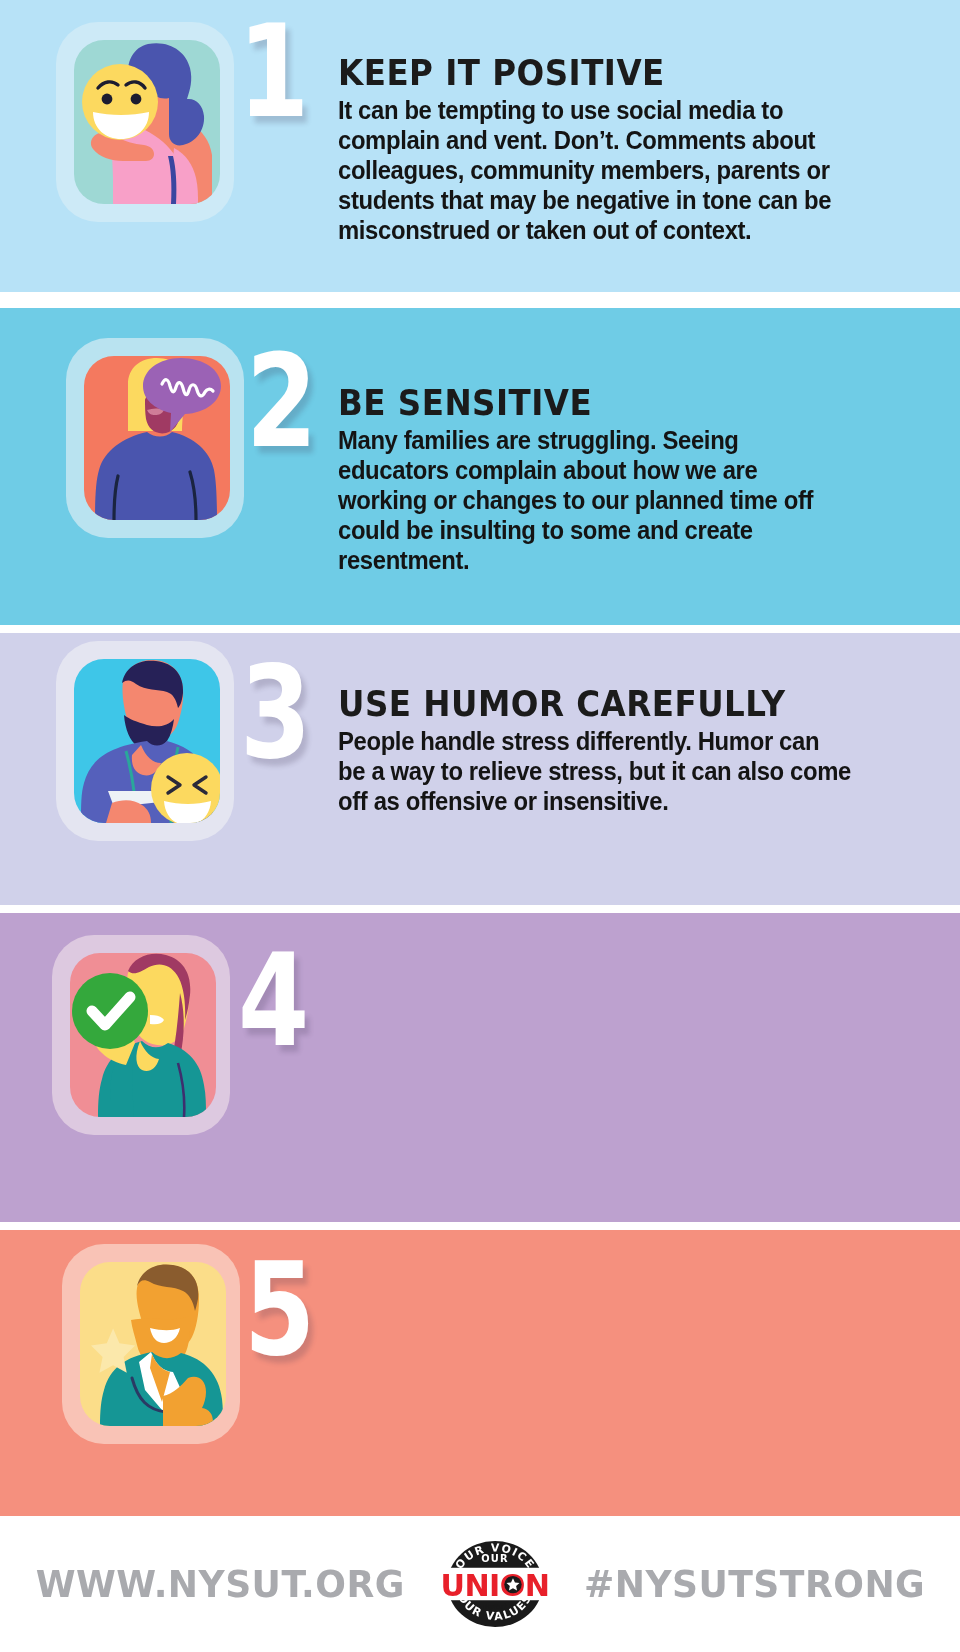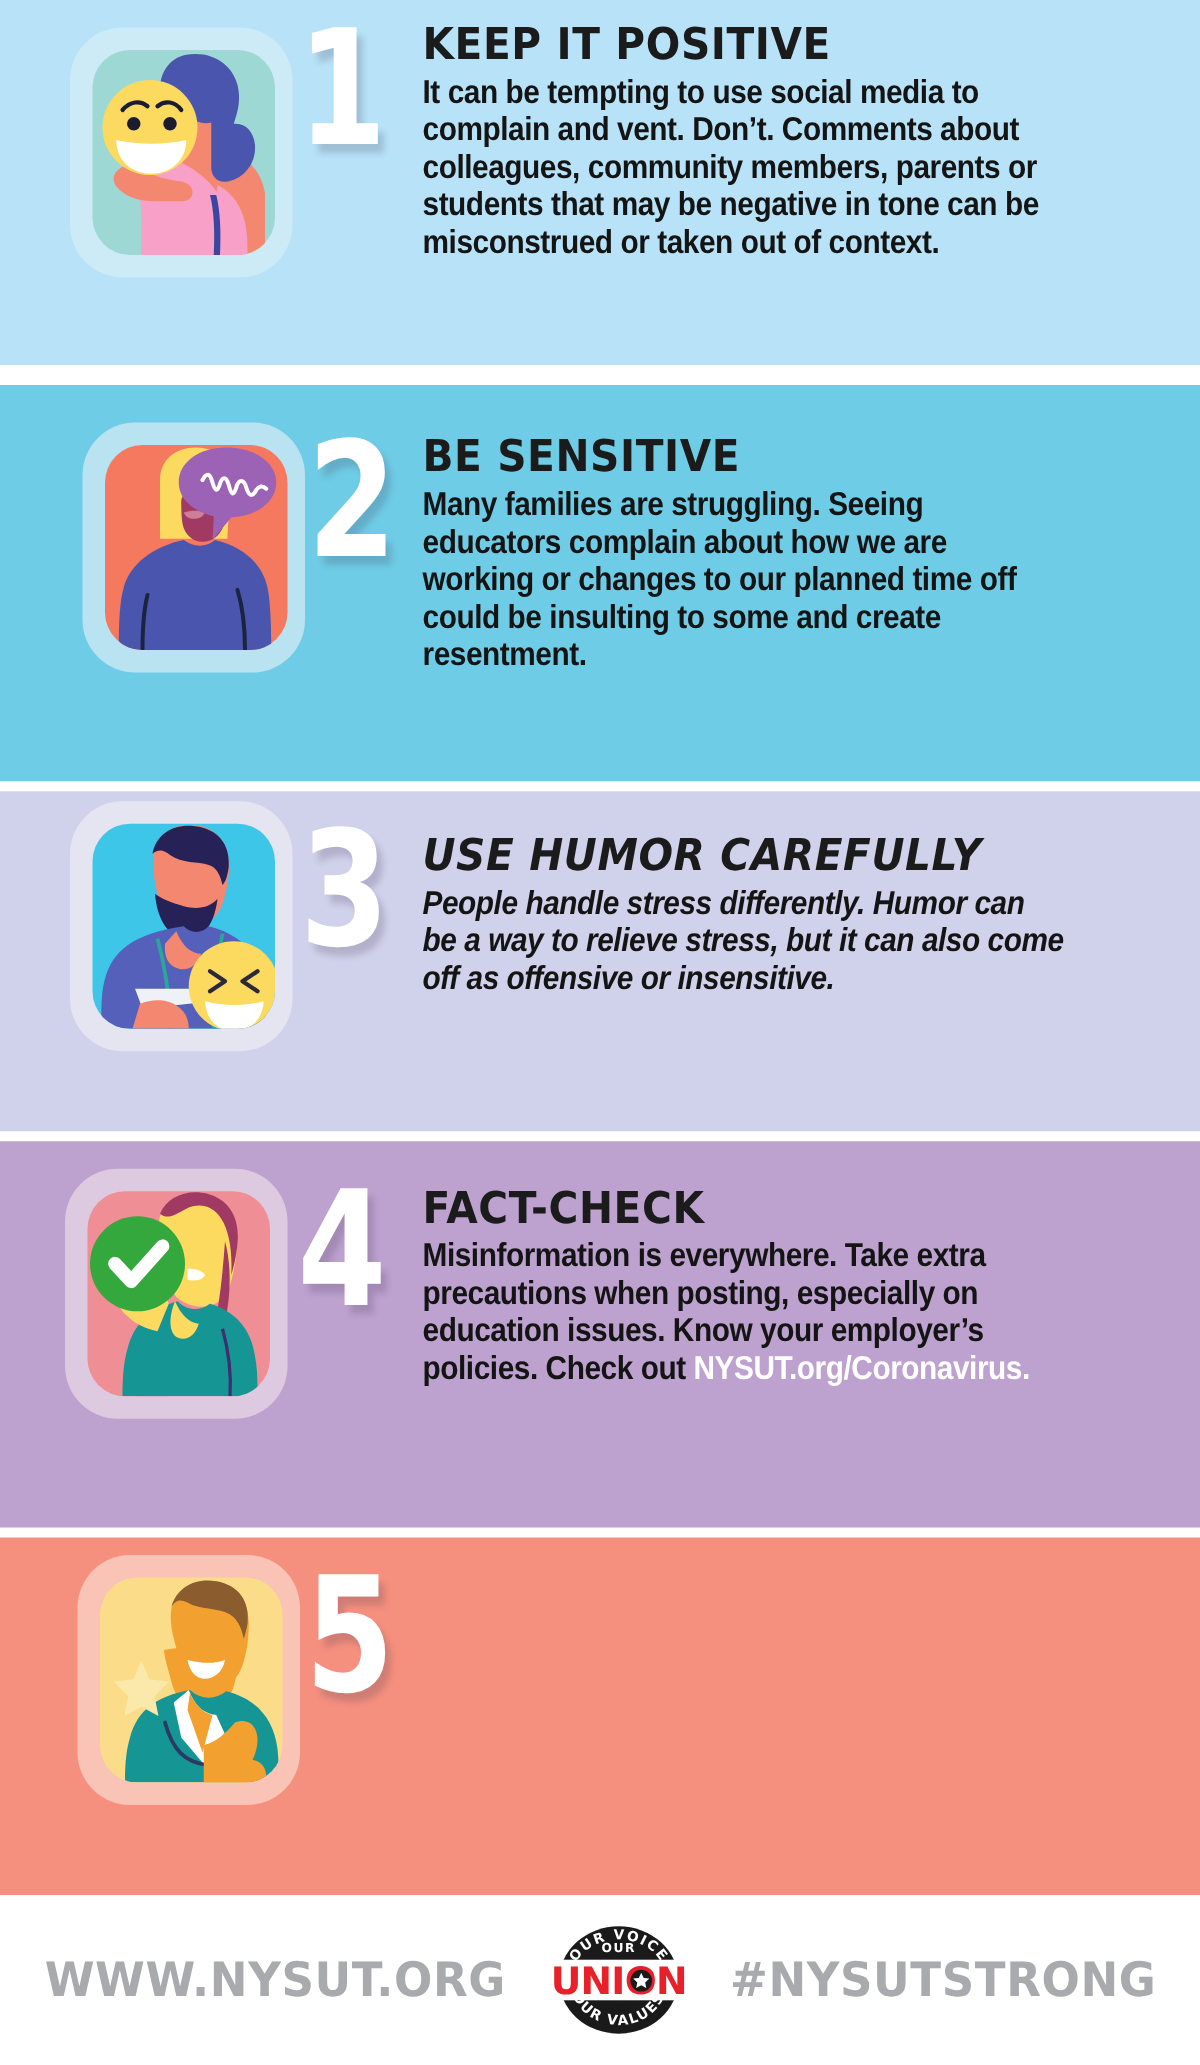--- a/index.html
+++ b/index.html
@@ -30,21 +30,21 @@
     line-height:1;
     color:#ffffff;
     letter-spacing:-3px;
     text-shadow:6px 7px 6px rgba(60,50,80,.20);
     -webkit-text-stroke:0px;
     transform:scaleX(.80);
     transform-origin:left top;
   }
 
   
-  .txt{position:absolute;left:338px;width:570px;}
+  .txt{position:absolute;left:338px;width:570px;margin-top:37px;}
   .hl{
     font-family:"DejaVu Sans", sans-serif;
     font-weight:bold;
     color:#1b1b1b;
     font-size:35px;
     line-height:0.96;
     letter-spacing:0.5px;
     transform:scaleX(.93);
     transform-origin:left center;
     margin:0 0 4px 0;
@@ -152,21 +152,21 @@
             <path d="M34 132 l62 0 l0 10 l-56 6 z" fill="#eef2f6"></path>
             <path d="M38 144 c10 -4 22 -4 30 2 c6 4 9 10 9 18 l-45 0 z" fill="#f4876f"></path>
             <circle cx="113" cy="130" r="36" fill="#fcd95f"></circle>
             <path d="M94 118 l12 8 l-12 8" stroke="#2a2a3a" stroke-width="3.4" fill="none" stroke-linecap="round" stroke-linejoin="round"></path>
             <path d="M132 118 l-12 8 l12 8" stroke="#2a2a3a" stroke-width="3.4" fill="none" stroke-linecap="round" stroke-linejoin="round"></path>
             <path d="M90 142 c16 4 32 4 47 0 c-1 15 -11 24 -24 24 c-13 0 -22 -9 -23 -24 z" fill="#ffffff"></path>
           </svg>
         </div>
       </div>
       <div class="num" style="left:240px;top:16px;">3</div>
-      <div class="txt" style="top:36px;font-style:italic;">
+      <div class="txt" style="top:18px;">
         <div class="hl">USE HUMOR CAREFULLY</div>
         <div class="body">People handle stress differently. Humor can be a way to relieve stress, but it can also come off as offensive or insensitive.</div>
       </div>
     </div>
   </div>
 
   <div class="band" style="top:913px;height:309px;background:#bda1cf;">
     <div class="inner">
       <div class="illo" style="left:30px;">
         <div class="plate-outer" style="top:22px;background:#ddc9e0;"></div>
@@ -180,24 +180,20 @@
             <path d="M64 96 c-11 4 -19 12 -22 24 c-2 10 -2 26 -2 44 l24 0 c-2 -26 -2 -48 0 -68 z" fill="#159695"></path>
             <path d="M108 110 c5 18 7 38 6 54" stroke="#3e2f6e" stroke-width="2.6" fill="none"></path>
             <path d="M32 100 c-8 -6 -10 -16 -6 -24 c4 -9 14 -12 22 -8 c8 4 14 12 17 22 l-9 22 c-9 -2 -18 -6 -24 -12 z" fill="#fcd95f"></path>
             <circle cx="40" cy="58" r="38" fill="#34a83c"></circle>
             <path d="M22 58 l13 14 l25 -28" stroke="#ffffff" stroke-width="11" fill="none" stroke-linecap="round" stroke-linejoin="round"></path>
             <path d="M80 62 c8 0 12 2 14 5 c-2 4 -7 5 -14 4 z" fill="#ffffff"></path>
           </svg>
         </div>
       </div>
       <div class="num" style="left:238px;top:24px;">4</div>
-      <div class="txt" style="top:38px;">
-        <div class="hl">FACT-CHECK</div>
-        <div class="body"><span>Misinformation is everywhere. Take extra precautions when posting, especially on education issues. Know your employer’s policies. Check out </span><span class="link">NYSUT.org/Coronavirus.</span></div>
-      </div>
     </div>
   </div>
 
   <div class="band" style="top:1230px;height:286px;background:#f5907e;">
     <div class="inner">
       <div class="illo" style="left:40px;">
         <div class="plate-outer" style="top:14px;background:#f9c3b6;"></div>
         <div class="plate-inner" style="top:32px;background:#fbdd89;">
           <svg class="fig" viewBox="0 0 146 164">
             <path d="M57 26 c3 -16 17 -25 34 -23 c18 2 28 14 28 34 c0 16 -3 30 -7 38 c-5 10 -14 15 -24 14 c-13 -2 -21 -10 -24 -23 c-4 -13 -9 -28 -7 -40 z" fill="#f2a131"></path>

